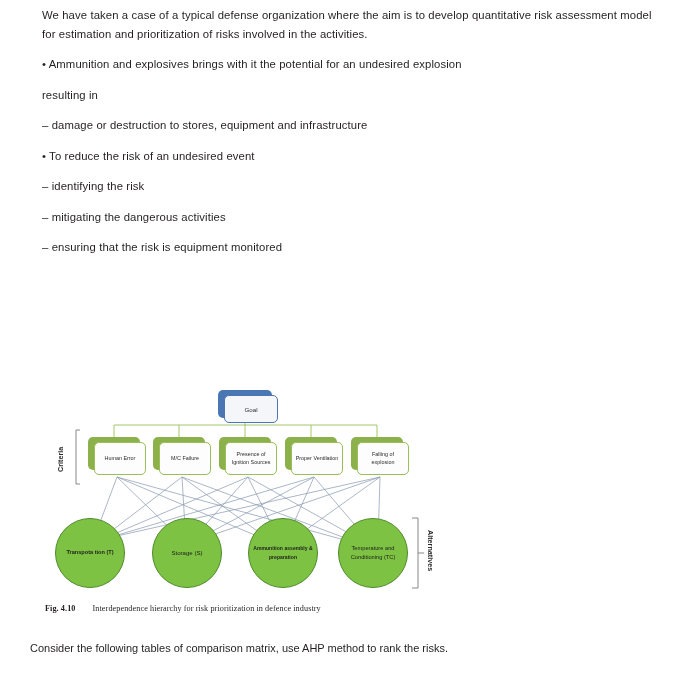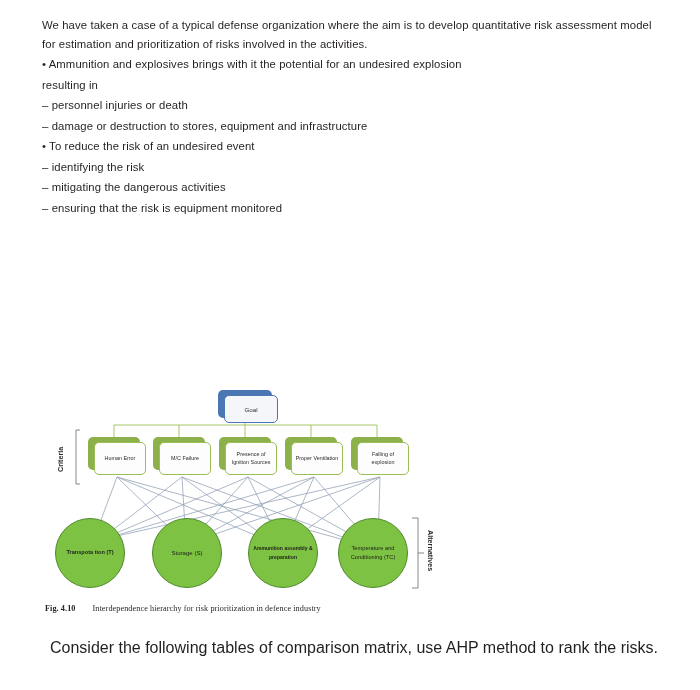--- a/index.html
+++ b/index.html
@@ -24,24 +24,24 @@
     width: 620px;
   }
   .para {
     font-size: 11.3px;
     line-height: 18.5px;
     color: #231f20;
     margin: 0;
     letter-spacing: 0.01em;
   }
   .para.intro {
-    padding-top: 16px;
+    padding-top: 6px;
   }
   .para.spaced {
-    margin-top: 2px;
+    margin-top: 12px;
   }
 
   
   .figure {
     position: absolute;
     left: 0;
     top: 372px;
     width: 700px;
     height: 245px;
   }
@@ -163,35 +163,34 @@
   }
   .caption .cap-num {
     font-weight: bold;
   }
   .caption .cap-txt {
     margin-left: 17px;
   }
 
   .closing {
     position: absolute;
-    left: 50px;
+    left: 30px;
     top: 639px;
-    font-size: 16px;
+    font-size: 11px;
     line-height: 18px;
     color: #231f20;
   }
 </style>
 </head>
 <body>
 
 <div class="doc">
   <p class="para intro">We have taken a case of a typical defense organization where the aim is to develop quantitative risk assessment model for estimation and prioritization of risks involved in the activities.</p>
   <p class="para spaced">• Ammunition and explosives brings with it the potential for an undesired explosion</p>
   <p class="para spaced">resulting in</p>
-  <p class="para spaced">– personnel injuries or death</p>
   <p class="para spaced">– damage or destruction to stores, equipment and infrastructure</p>
   <p class="para spaced">• To reduce the risk of an undesired event</p>
   <p class="para spaced">– identifying the risk</p>
   <p class="para spaced">– mitigating the dangerous activities</p>
   <p class="para spaced">– ensuring that the risk is equipment monitored</p>
 </div>
 
 <div class="figure">
 
   <svg class="fig-svg" width="700" height="225">

